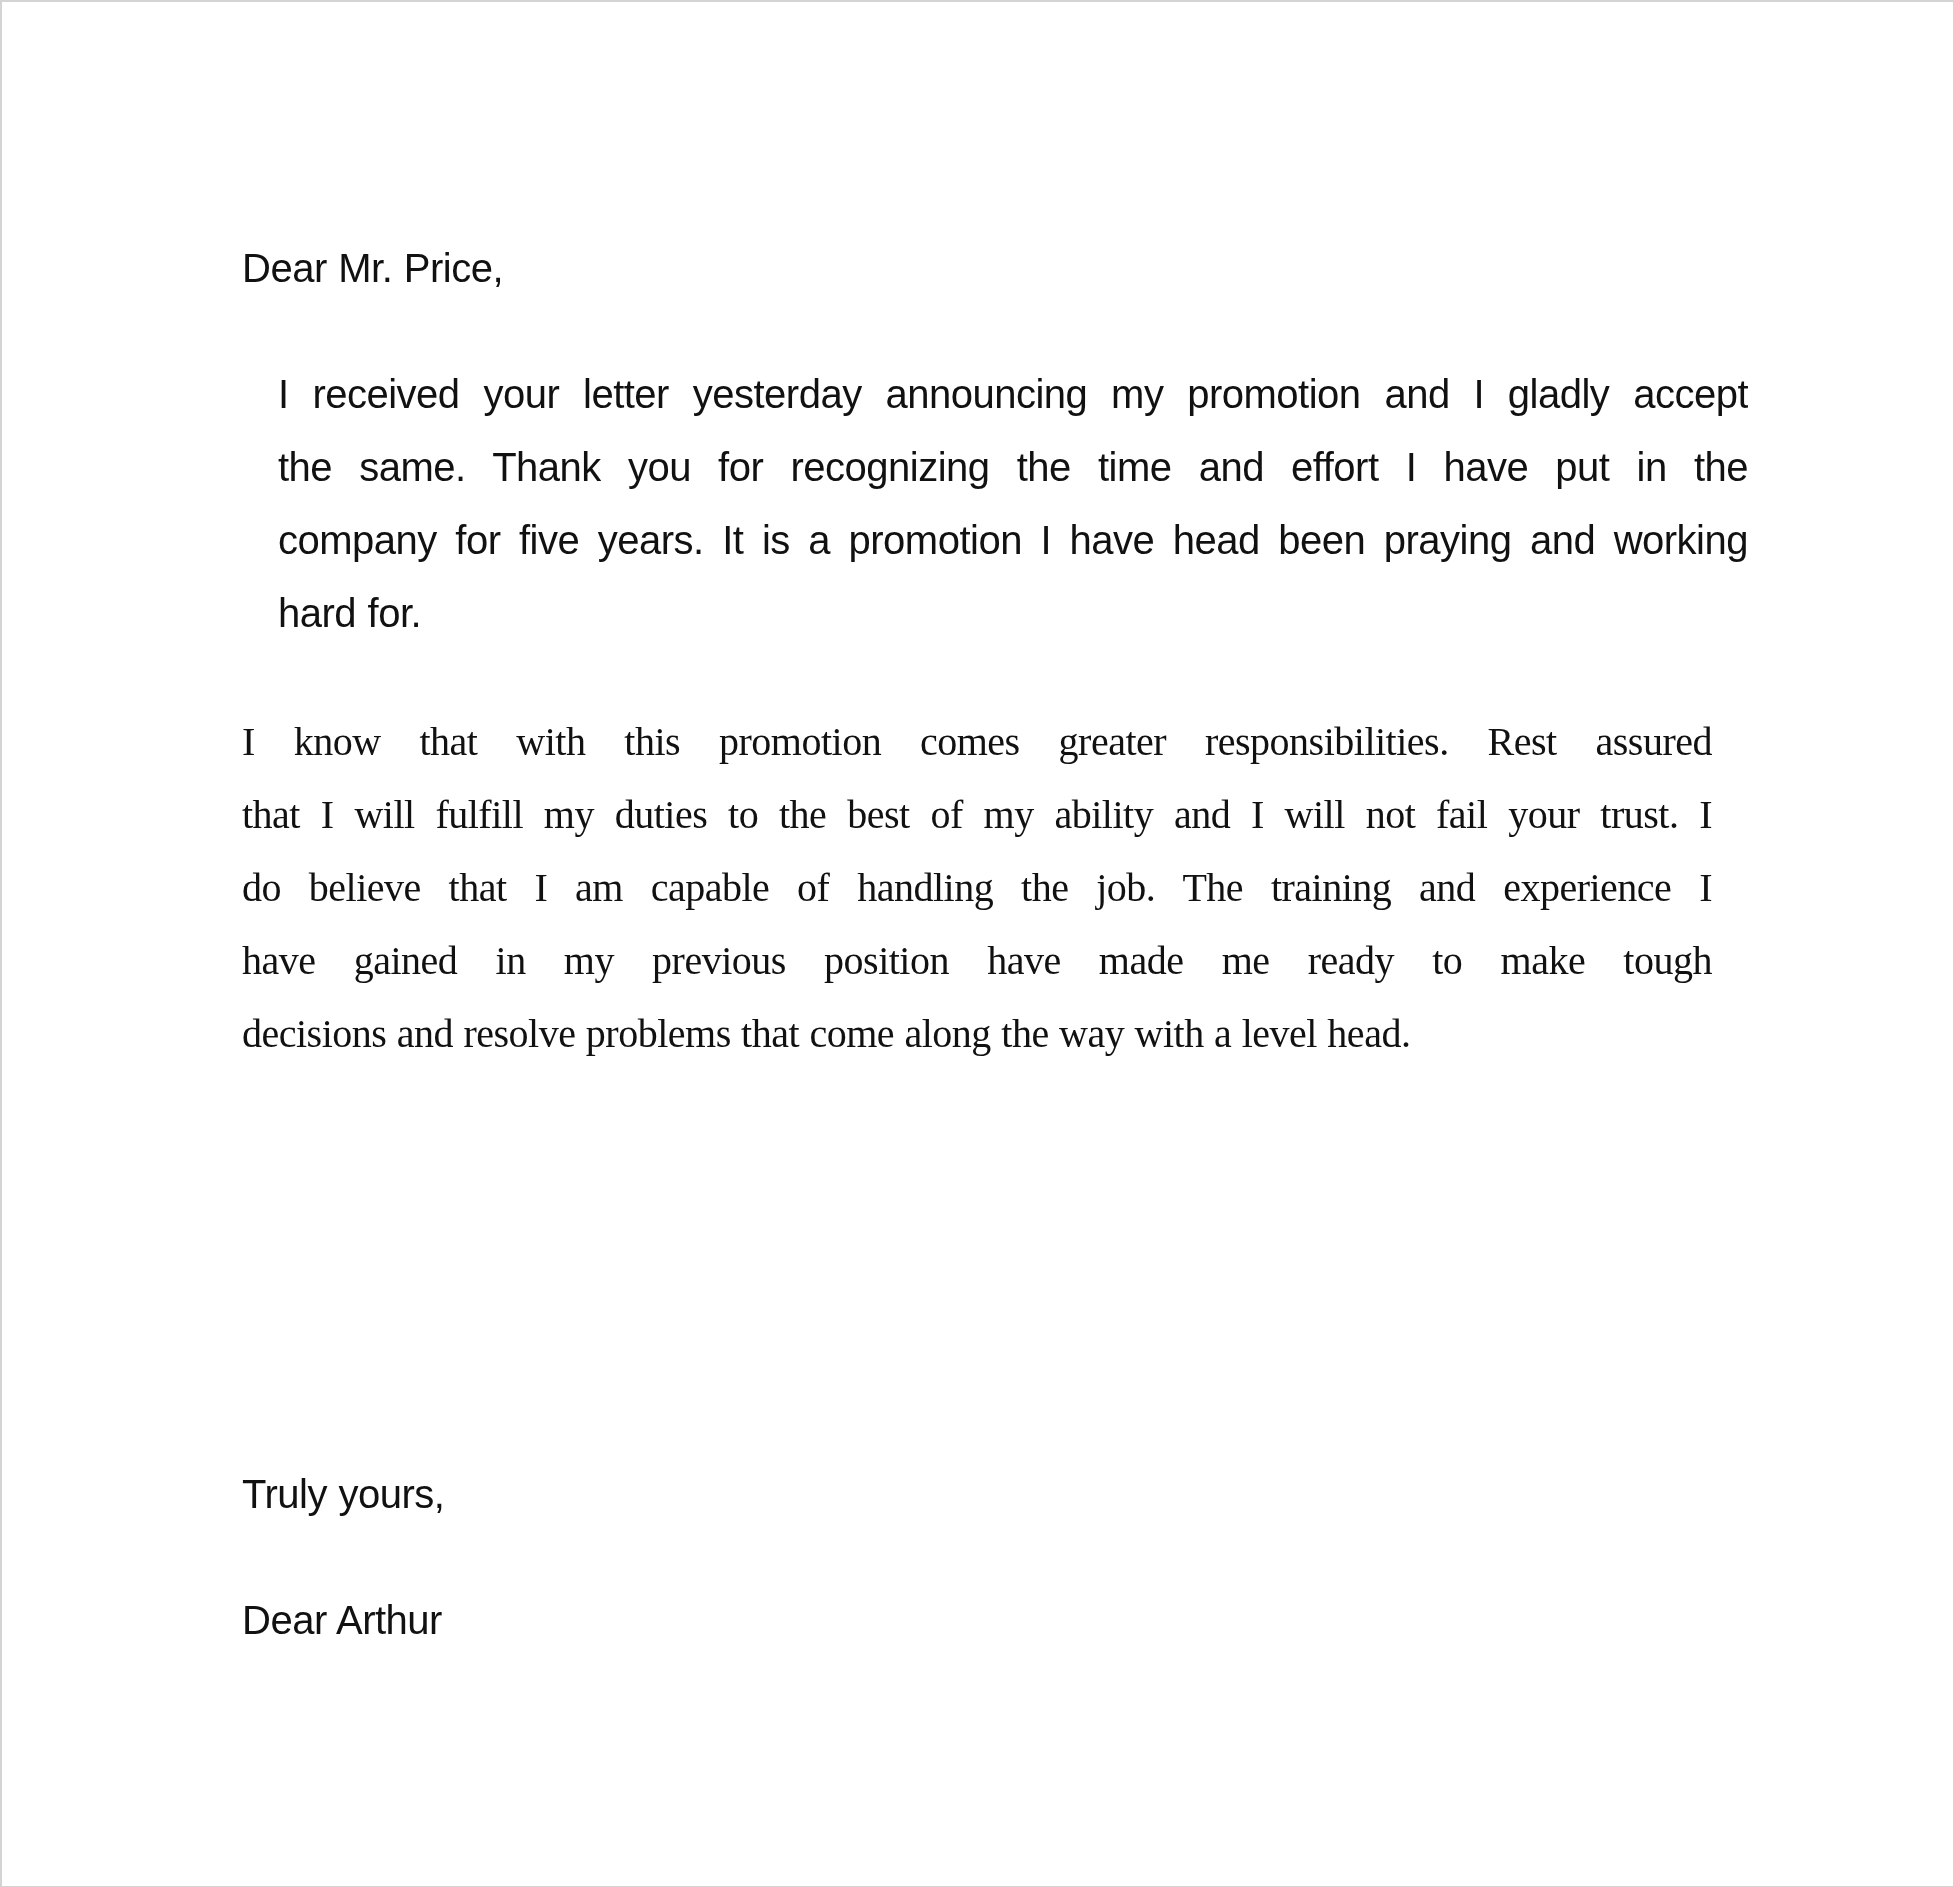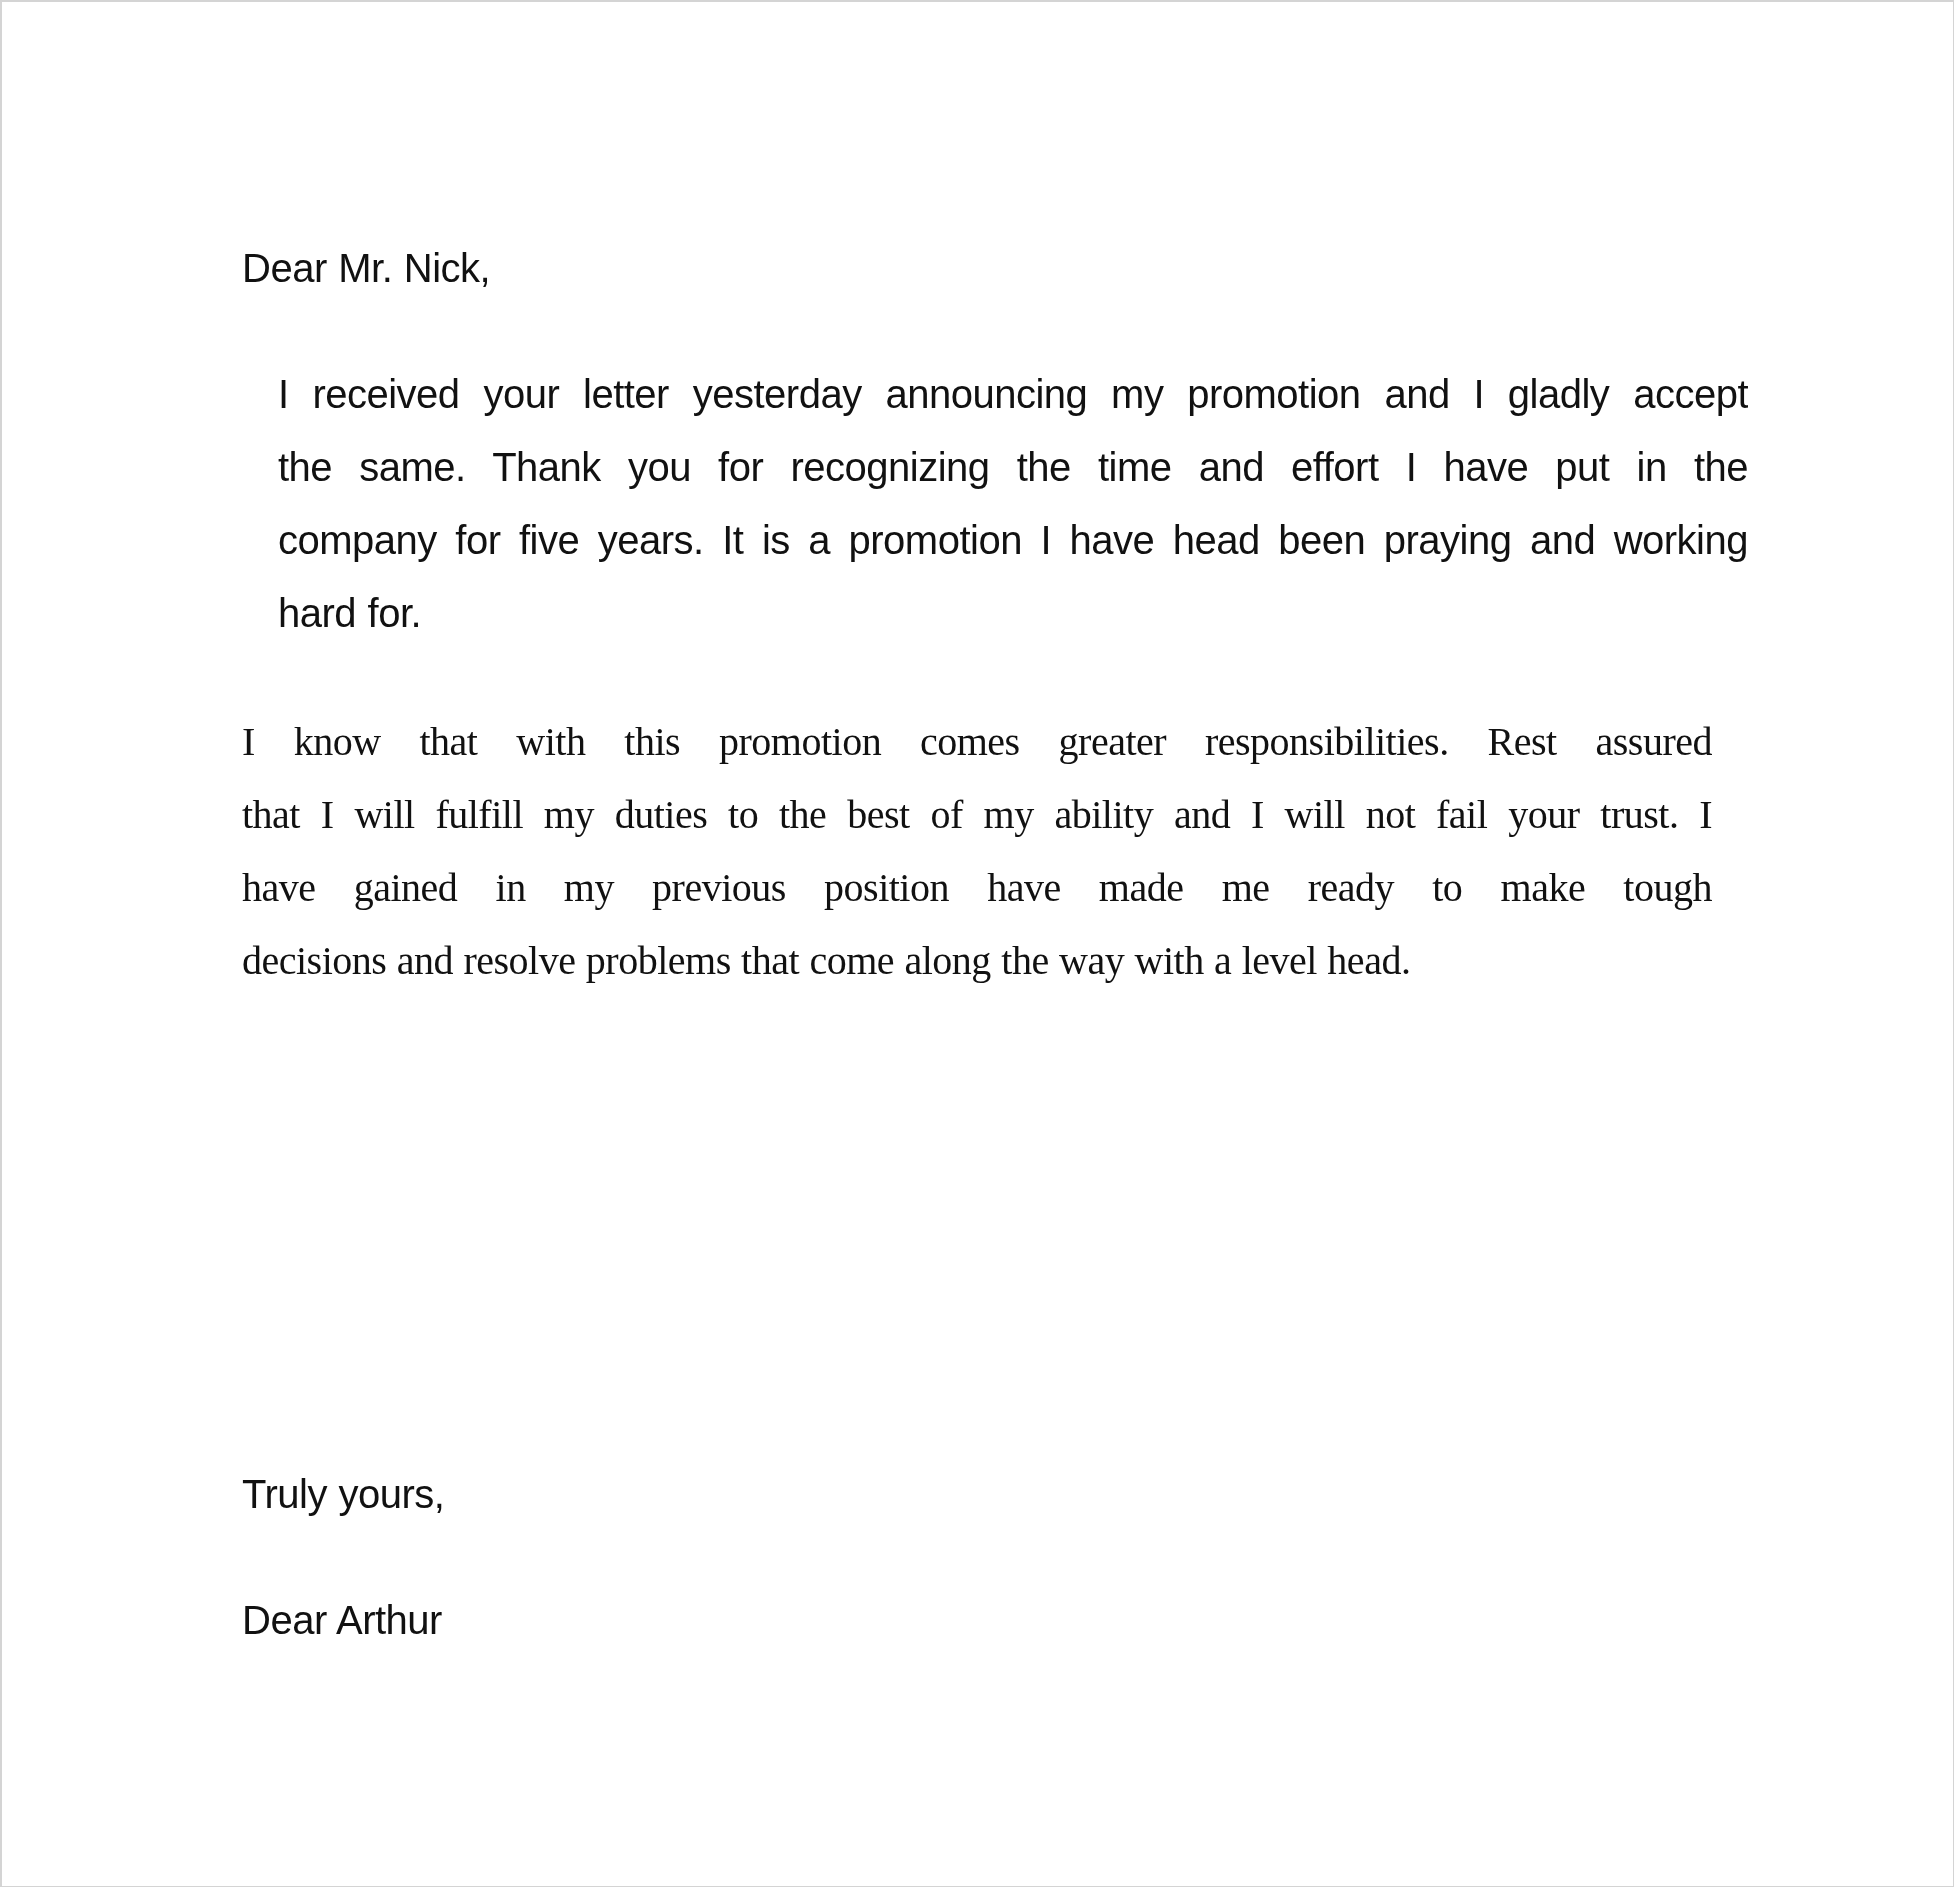--- a/index.html
+++ b/index.html
@@ -48,33 +48,34 @@
   .line.left {
     text-align: left;
   }
 </style>
 </head>
 <body>
 
 <div class="page">
 
   <div class="block" style="top:230px;">
-    <span class="line left">Dear Mr. Nick,</span>
+    <span class="line left">Dear Mr. Price,</span>
   </div>
 
   <div class="block" style="top:356px;margin-left:36px;">
     <span class="line justify">I received your letter yesterday announcing my promotion and I gladly accept</span>
     <span class="line justify">the same. Thank you for recognizing the time and effort I have put in the</span>
     <span class="line justify">company for five years. It is a promotion I have head been praying and working</span>
     <span class="line left">hard for.</span>
   </div>
 
   <div class="block" style="top:703px;font-family:Liberation Serif, serif;">
     <span class="line justify">I know that with this promotion comes greater responsibilities. Rest assured</span>
     <span class="line justify">that I will fulfill my duties to the best of my ability and I will not fail your trust. I</span>
+    <span class="line justify">do believe that I am capable of handling the job. The training and experience I</span>
     <span class="line justify">have gained in my previous position have made me ready to make tough</span>
     <span class="line left">decisions and resolve problems that come along the way with a level head.</span>
   </div>
 
 
 
   <div class="block" style="top:1456px;">
     <span class="line left">Truly yours,</span>
   </div>
 

